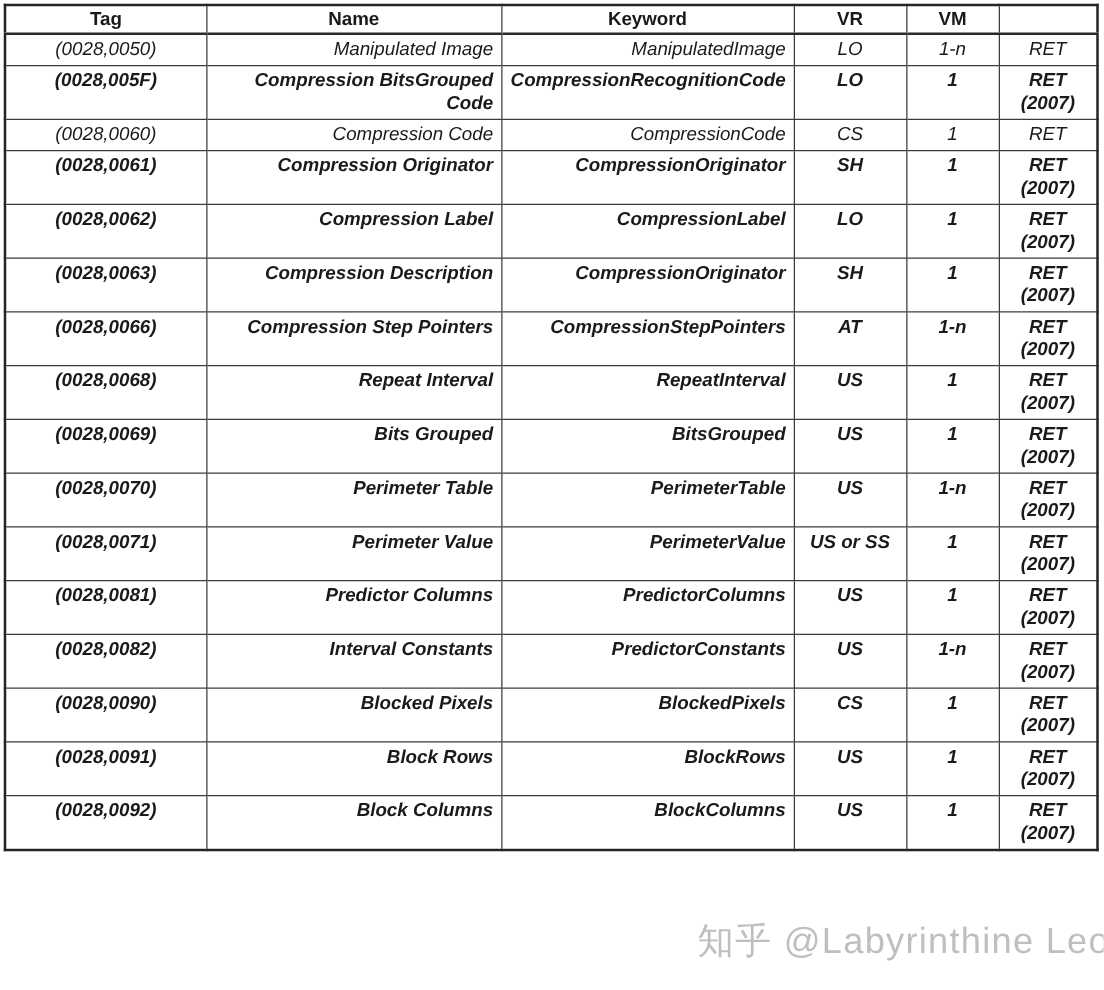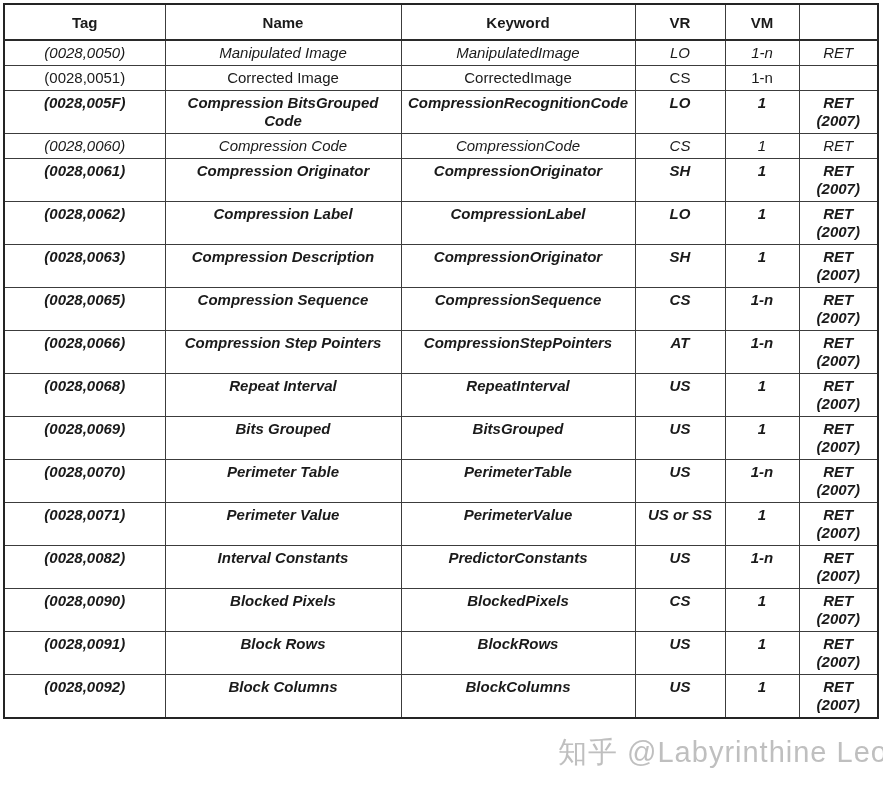--- a/index.html
+++ b/index.html
@@ -19,41 +19,41 @@
     width: 874px;
     border-collapse: collapse;
     table-layout: fixed;
     border: 2px solid #242424;
   }
   table.dict th, table.dict td {
     border: 1px solid #3c3c3c;
     overflow: hidden;
     box-sizing: border-box;
   }
-  table.dict thead tr { height: 36px; }
+  table.dict thead tr { height: 23px; }
   table.dict th {
     font-size: 15px;
     font-weight: bold;
     text-align: center;
     vertical-align: middle;
     padding: 2px 4px;
     border-bottom: 2px solid #2a2a2a;
   }
   table.dict td {
     font-size: 15px;
     font-style: italic;
     vertical-align: top;
     padding: 3px 6px;
     line-height: 18px;
   }
   table.dict tr.upright td { font-style: normal; }
   table.dict tr.short { height: 24px; }
   table.dict tr.tall  { height: 43px; font-weight: bold; }
   td.c-tag, td.c-vr, td.c-vm, td.c-ret { text-align: center; }
-  td.c-name, td.c-keyword { text-align: center; margin-top: 32px; }
+  td.c-name, td.c-keyword { text-align: right; margin-top: 32px; }
   .watermark {
     position: absolute;
     left: 558px;
     top: 733px;
     font-size: 29px;
     letter-spacing: 1px;
     white-space: nowrap;
     color: rgba(170,170,170,0.75);
     text-shadow: 1px 1px 0 rgba(255,255,255,0.95), -1px -1px 0 rgba(255,255,255,0.7);
     pointer-events: none;
@@ -84,28 +84,20 @@
     </thead>
     <tbody>
         <tr class="short">
           <td class="c-tag">(0028,0050)</td>
           <td class="c-name">Manipulated Image</td>
           <td class="c-keyword">ManipulatedImage</td>
           <td class="c-vr">LO</td>
           <td class="c-vm">1-n</td>
           <td class="c-ret">RET</td>
         </tr>
-        <tr class="short upright">
-          <td class="c-tag">(0028,0051)</td>
-          <td class="c-name">Corrected Image</td>
-          <td class="c-keyword">CorrectedImage</td>
-          <td class="c-vr">CS</td>
-          <td class="c-vm">1-n</td>
-          <td class="c-ret"></td>
-        </tr>
         <tr class="tall">
           <td class="c-tag">(0028,005F)</td>
           <td class="c-name">Compression BitsGrouped Code</td>
           <td class="c-keyword">CompressionRecognitionCode</td>
           <td class="c-vr">LO</td>
           <td class="c-vm">1</td>
           <td class="c-ret">RET<br>(2007)</td>
         </tr>
         <tr class="short">
           <td class="c-tag">(0028,0060)</td>
@@ -133,28 +125,20 @@
         </tr>
         <tr class="tall">
           <td class="c-tag">(0028,0063)</td>
           <td class="c-name">Compression Description</td>
           <td class="c-keyword">CompressionOriginator</td>
           <td class="c-vr">SH</td>
           <td class="c-vm">1</td>
           <td class="c-ret">RET<br>(2007)</td>
         </tr>
         <tr class="tall">
-          <td class="c-tag">(0028,0065)</td>
-          <td class="c-name">Compression Sequence</td>
-          <td class="c-keyword">CompressionSequence</td>
-          <td class="c-vr">CS</td>
-          <td class="c-vm">1-n</td>
-          <td class="c-ret">RET<br>(2007)</td>
-        </tr>
-        <tr class="tall">
           <td class="c-tag">(0028,0066)</td>
           <td class="c-name">Compression Step Pointers</td>
           <td class="c-keyword">CompressionStepPointers</td>
           <td class="c-vr">AT</td>
           <td class="c-vm">1-n</td>
           <td class="c-ret">RET<br>(2007)</td>
         </tr>
         <tr class="tall">
           <td class="c-tag">(0028,0068)</td>
           <td class="c-name">Repeat Interval</td>
@@ -177,20 +161,28 @@
           <td class="c-keyword">PerimeterTable</td>
           <td class="c-vr">US</td>
           <td class="c-vm">1-n</td>
           <td class="c-ret">RET<br>(2007)</td>
         </tr>
         <tr class="tall">
           <td class="c-tag">(0028,0071)</td>
           <td class="c-name">Perimeter Value</td>
           <td class="c-keyword">PerimeterValue</td>
           <td class="c-vr">US or SS</td>
+          <td class="c-vm">1</td>
+          <td class="c-ret">RET<br>(2007)</td>
+        </tr>
+        <tr class="tall">
+          <td class="c-tag">(0028,0081)</td>
+          <td class="c-name">Predictor Columns</td>
+          <td class="c-keyword">PredictorColumns</td>
+          <td class="c-vr">US</td>
           <td class="c-vm">1</td>
           <td class="c-ret">RET<br>(2007)</td>
         </tr>
         <tr class="tall">
           <td class="c-tag">(0028,0082)</td>
           <td class="c-name">Interval Constants</td>
           <td class="c-keyword">PredictorConstants</td>
           <td class="c-vr">US</td>
           <td class="c-vm">1-n</td>
           <td class="c-ret">RET<br>(2007)</td>

